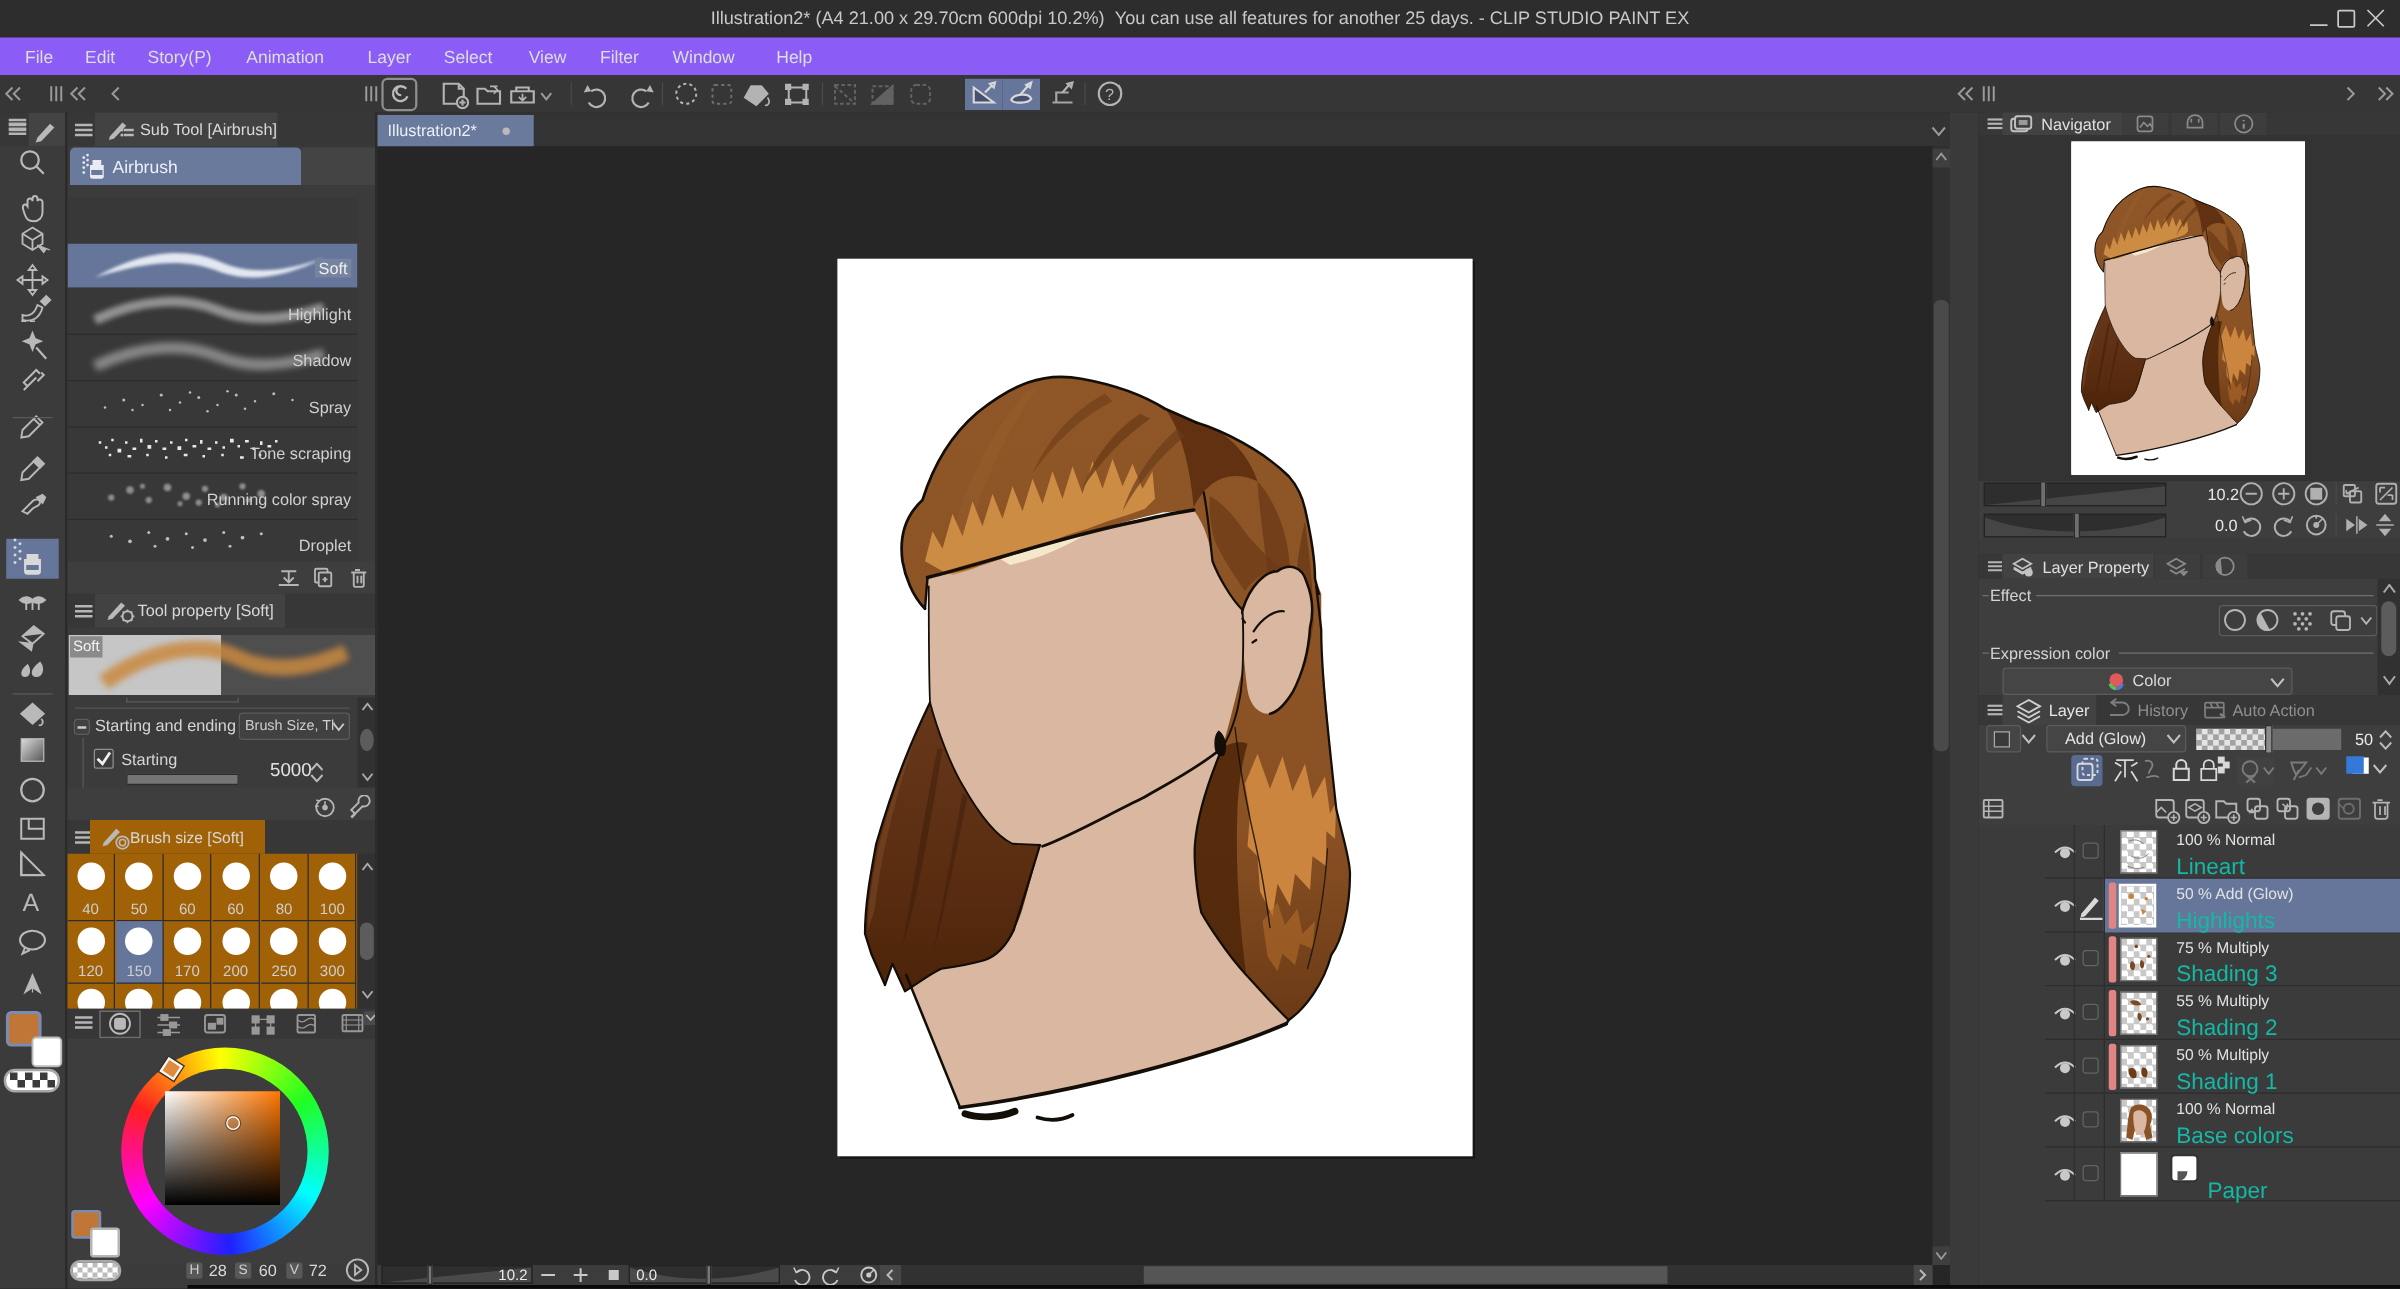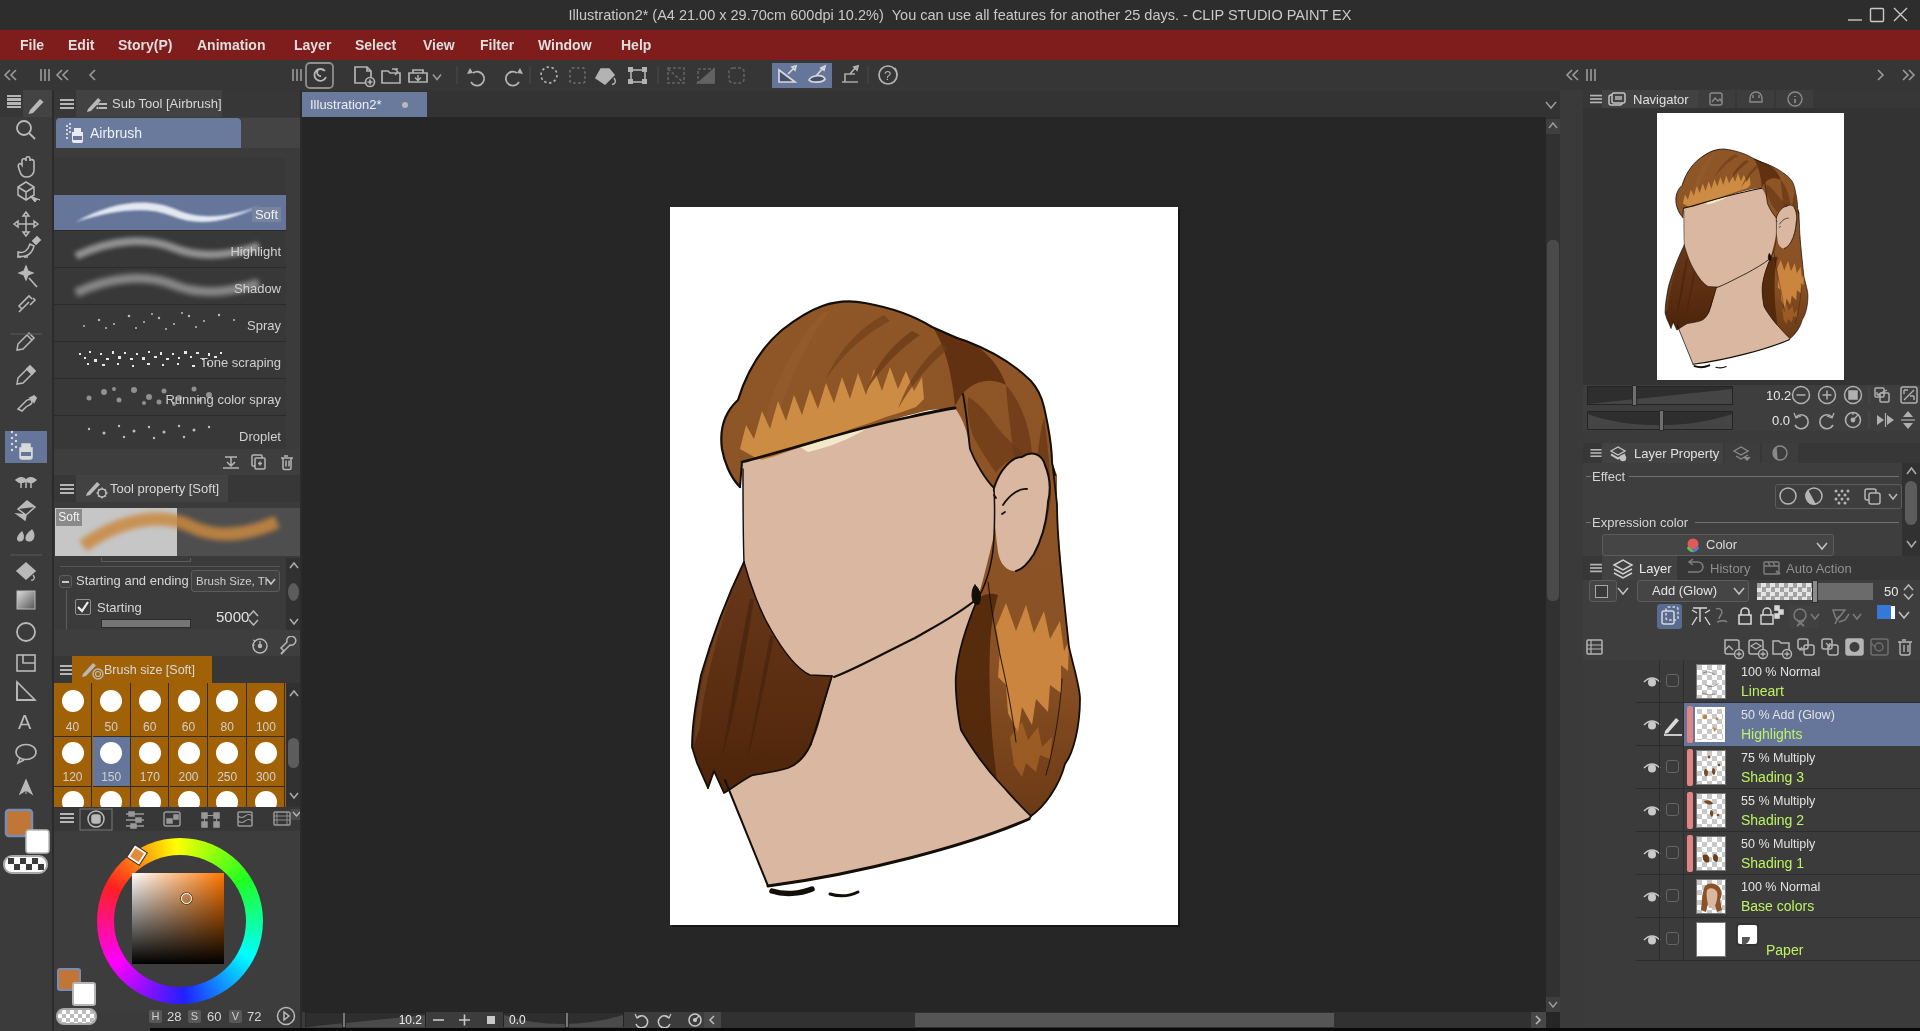--- a/index.html
+++ b/index.html
@@ -3,21 +3,21 @@
 <meta charset="utf-8">
 <style>
 * { margin:0; padding:0; box-sizing:border-box; }
 html,body { width:1920px; height:1031px; overflow:hidden; background:#262626;
   font-family:"Liberation Sans", sans-serif; color:#d6d6d6; }
 .abs { position:absolute; }
 #root { position:relative; width:1920px; height:783px; }
 
 #titlebar { left:0; top:0; width:1920px; height:30px; background:#2d2d2d; }
 #title-text { width:100%; text-align:center; font-size:14.5px; color:#c9c9c9; line-height:30px; }
-#menubar { left:0; top:30px; width:1920px; height:30px; background:#7f1d1d;font-weight:bold; }
+#menubar { left:0; top:30px; width:1920px; height:30px; background:#8b5cf6; }
 .menuitem { position:absolute; top:0; height:30px; line-height:30px; font-size:14px; color:#dedede; }
 #cmdbar { left:0; top:60px; width:1920px; height:30px; background:#363636; }
 .hamb { position:absolute; width:14px; height:10px;
   border-top:2px solid #b5b5b5; border-bottom:2px solid #b5b5b5; }
 .hamb:after { content:""; position:absolute; left:0; top:2px; width:14px; height:2px; background:#b5b5b5; }
 
 #toolcol { left:0; top:90px; width:52px; height:941px; background:#3b3b3b; }
 #leftpanels { left:54px; top:90px; width:248px; height:941px; background:#3b3b3b; }
 #leftdockline { left:52px; top:90px; width:2px; height:941px; background:#2b2b2b; }
 #canvasborderL { left:300px; top:90px; width:2px; height:941px; background:#2b2b2b; }
@@ -93,21 +93,21 @@
 #lp-head { left:1583px; top:443px; width:337px; height:20px; background:#373737; }
 #lp-tab { left:1602px; top:443px; width:121px; height:20px; background:#424242; }
 #lp-body { left:1583px; top:463px; width:337px; height:93px; background:#3e3e3e; }
 #ly-head { left:1583px; top:556px; width:337px; height:24px; background:#373737; }
 #ly-tab { left:1602px; top:556px; width:75px; height:24px; background:#424242; }
 #ly-ctrl { left:1583px; top:580px; width:337px; height:80px; background:#3e3e3e; }
 #ly-list { left:1636px; top:660px; width:337px; height:368px; background:#3b3b3b; }
 .lrow { position:absolute; left:0; width:337px; height:43px; border-bottom:1px solid #2d2d2d; }
 .lrow.sel { }
 .lrow .l1 { position:absolute; left:105px; top:5px; font-size:12.5px; color:#e2e2e2; }
-.lrow .l2 { position:absolute; left:105px; top:23px; font-size:14px; color:#bef264;text-align:right; }
+.lrow .l2 { position:absolute; left:105px; top:23px; font-size:18px; color:#14b8a6;text-align:right; }
 .eye { position:absolute; left:7px; top:14px; width:18px; height:14px; }
 .lchk { position:absolute; left:30px; top:14px; width:13px; height:13px; border:1.5px solid #646464; border-radius:3px; }
 .clipbar { position:absolute; left:51px; top:3px; width:6px; height:37px; background:#e08484; border-radius:2px; }
 .lthumb { position:absolute; left:60px; top:4px; width:30px; height:35px; background:repeating-conic-gradient(#ffffff 0 25%, #c8c8c8 0 50%); background-size:10px 10px; border:1px solid #777; }
 .vline { position:absolute; width:1px; background:#2d2d2d; }
 </style>
 </head>
 <body>
 <div id="root">
   <div class="abs" id="titlebar">

